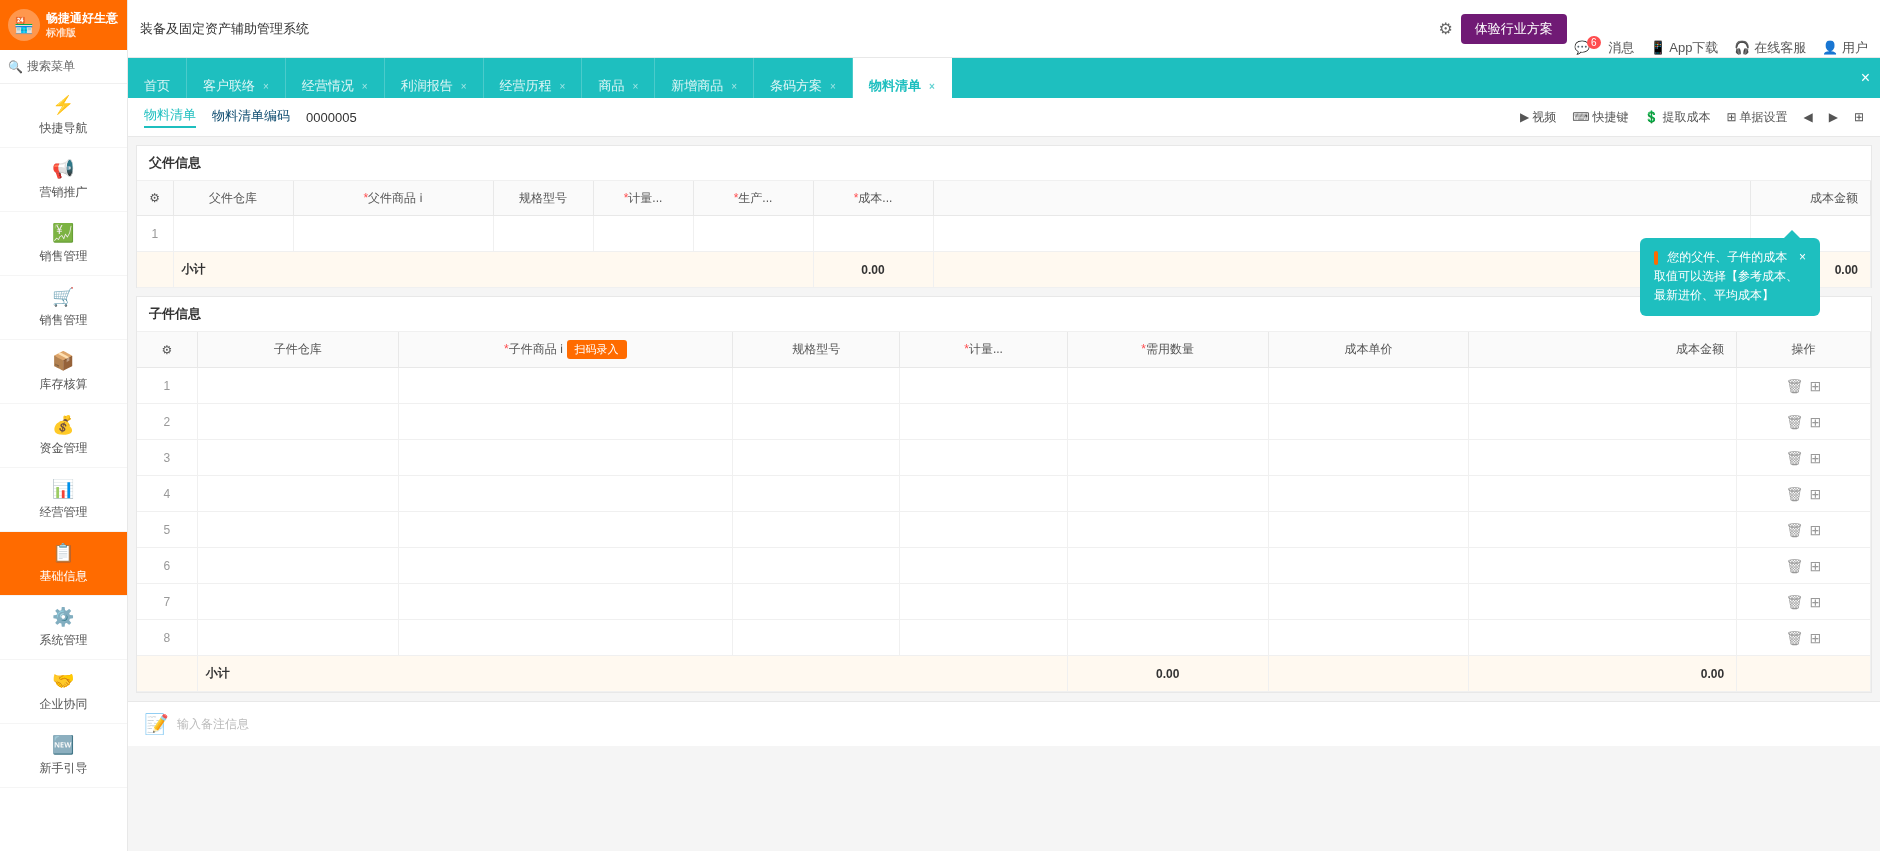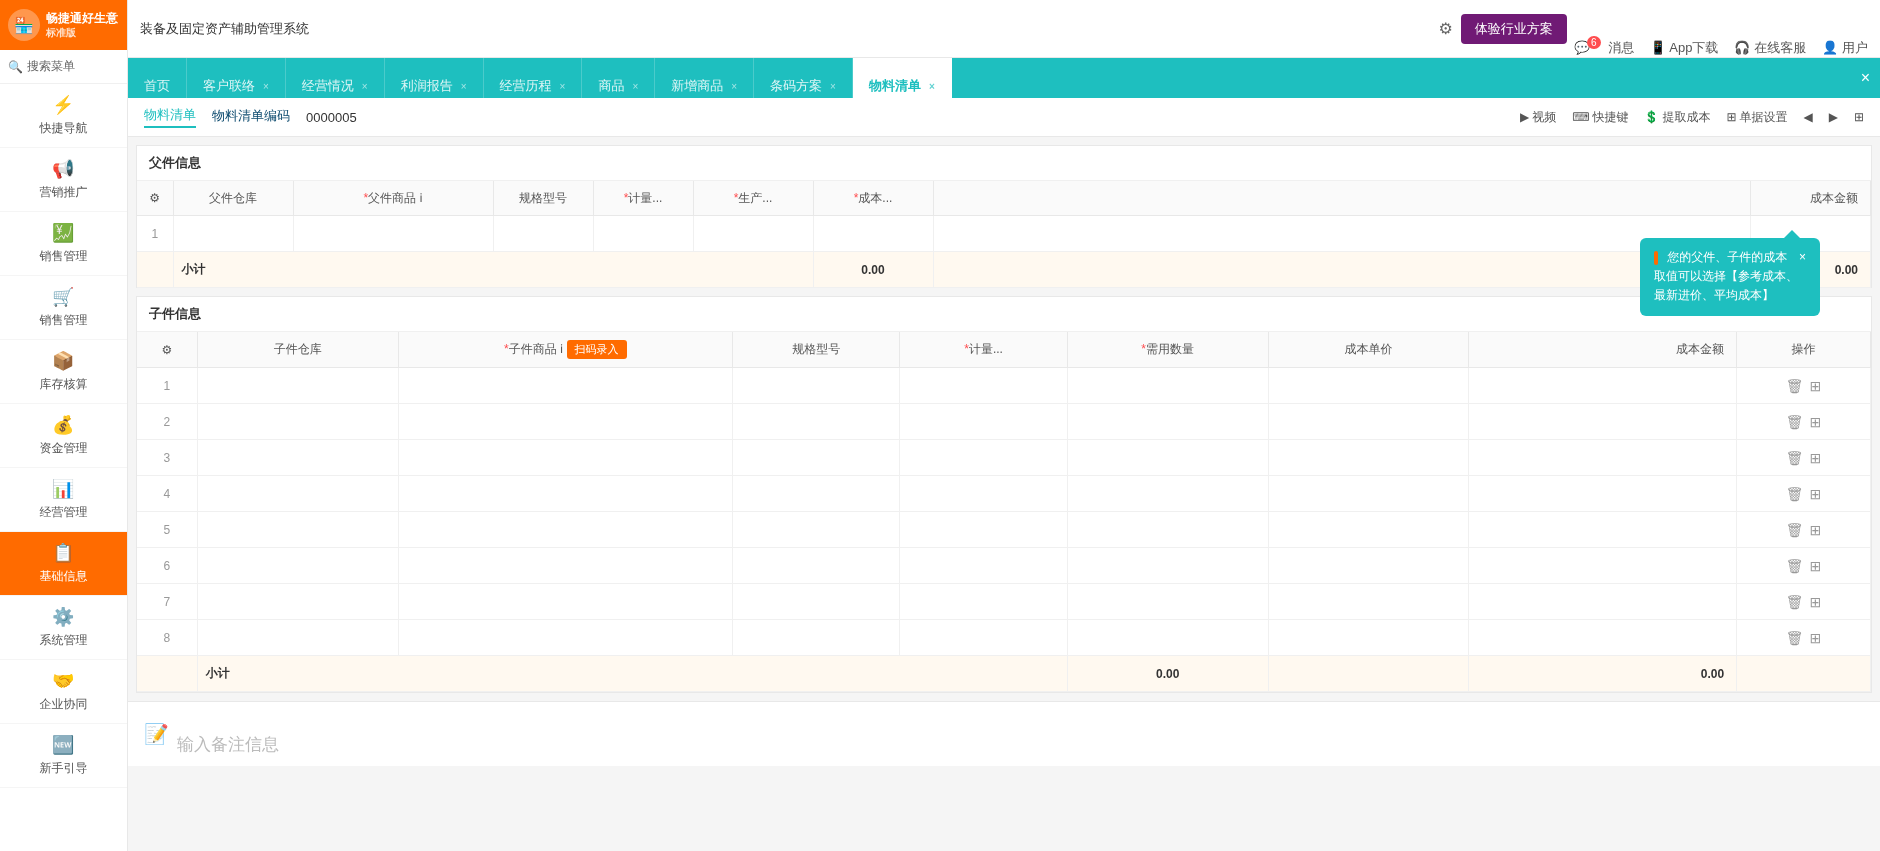--- a/index.html
+++ b/index.html
@@ -627,21 +627,21 @@
               <td></td>
               <td style="text-align:right; padding-right:12px;">0.00</td>
               <td></td>
             </tr>
           </tfoot>
         </table>
       </div>
 
       <div class="bottom-bar">
         <span class="bottom-icon">📝</span>
-        <span style="color:#bbb; font-size:17px;margin-top:21px;">输入备注信息</span>
+        <span style="color:#bbb; font-size:12px;">输入备注信息</span>
       </div>
 
       <div class="tooltip-box">
         <span class="tooltip-close">×</span>
         <span class="tooltip-indicator"></span>
         <span>您的父件、子件的成本取值可以选择【参考成本、最新进价、平均成本】</span>
       </div>
 
     </div>
   </div>

